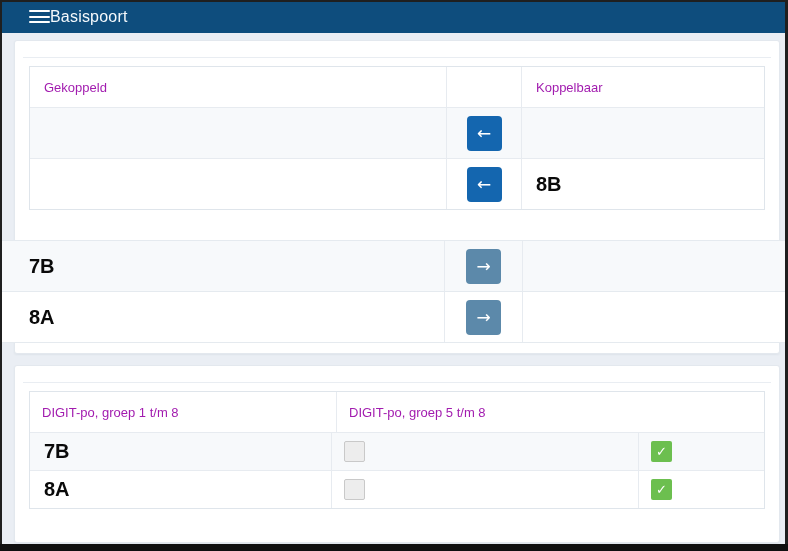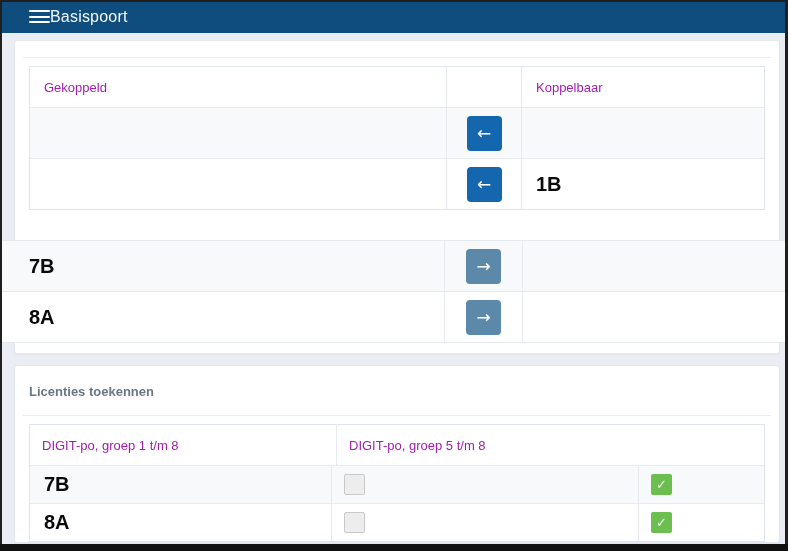--- a/index.html
+++ b/index.html
@@ -125,21 +125,21 @@
         </div>
       </div>
 
       <div class="trow">
         <div class="c-a big-label"></div>
         <div class="c-b">
           <button class="btn primary">
             <span>←</span>
           </button>
         </div>
-        <div class="c-c big-label">1B</div>
+        <div class="c-c big-label">8B</div>
       </div>
     </div>
   </section>
 
   <div class="fb r3">
     <div class="c-a big-label">7B</div>
     <div class="c-b">
       <button class="btn muted">
         <span>→</span>
       </button>
@@ -151,21 +151,20 @@
     <div class="c-a big-label">8A</div>
     <div class="c-b">
       <button class="btn muted">
         <span>→</span>
       </button>
     </div>
     <div class="c-c big-label"></div>
   </div>
 
   <section class="card card2">
-    <h2 class="section-title">Licenties toekennen</h2>
     <div class="divider"></div>
 
     <div class="tbl t2">
       <div class="trow head">
         <div class="d-b">DIGIT-po, groep 1 t/m 8</div>
         <div class="d-c">DIGIT-po, groep 5 t/m 8</div>
       </div>
 
       <div class="trow stripe">
         <div class="d-a big-label">7B</div>

